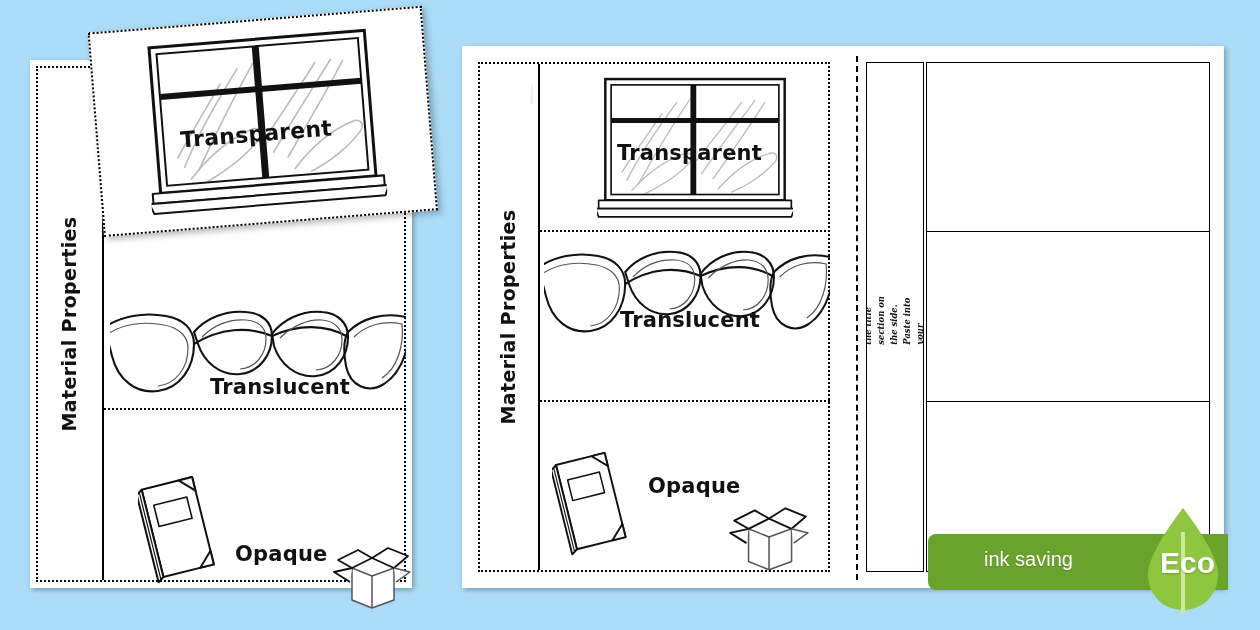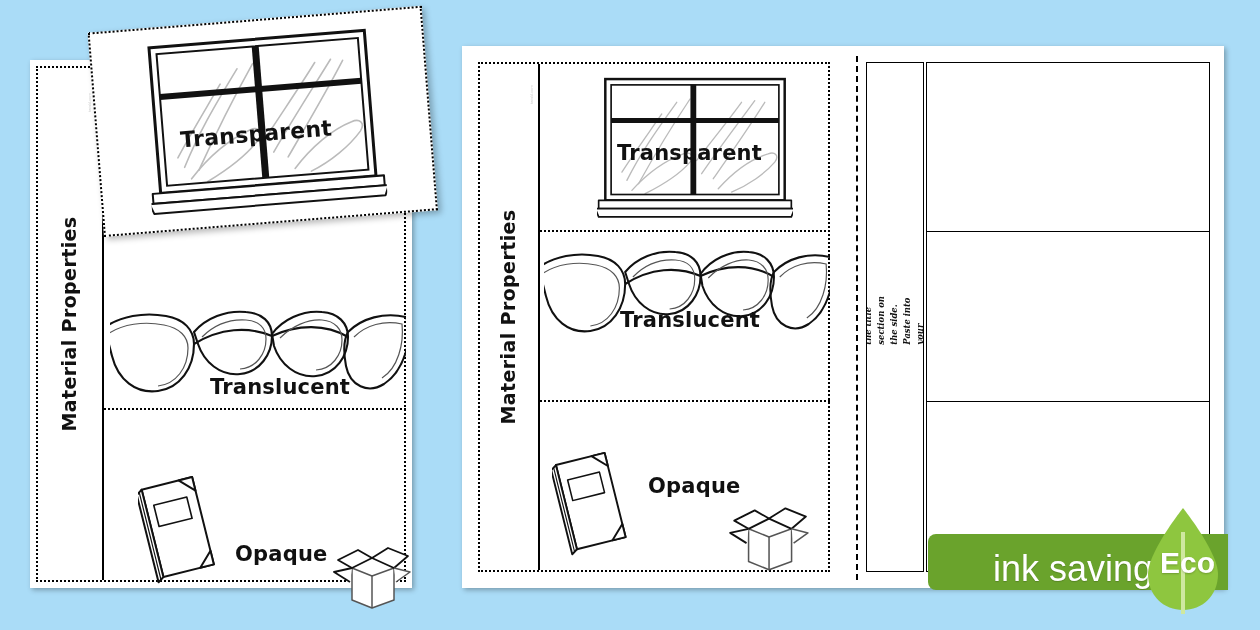--- a/index.html
+++ b/index.html
@@ -100,24 +100,23 @@
   }
 
   
   .eco{position:absolute;left:928px;top:528px;width:332px;height:70px;}
   .eco-bar{
     position:absolute;left:0;top:6px;width:300px;height:56px;
     border-radius:8px 0 0 8px;
   }
   .eco-label{
     position:absolute;left:56px;top:20px;
-    font-size:36px;color:#fff;font-weight:normal;
+    font-size:20px;color:#fff;font-weight:normal;
     font-family:"Liberation Sans", sans-serif;
     text-shadow:0 1px 1px rgba(0,0,0,.18);
-    margin-left:9px;
   }
   .eco-leaf{
     position:absolute;left:212px;top:-22px;width:86px;height:108px;
   }
   .eco-leaf svg{display:block;width:100%;height:100%;}
   .eco-eco{
     position:absolute;left:232px;top:18px;
     font-size:30px;font-weight:bold;color:#fff;
     font-family:"Liberation Sans", sans-serif;
     text-shadow:0 1px 2px rgba(0,0,0,.22);

